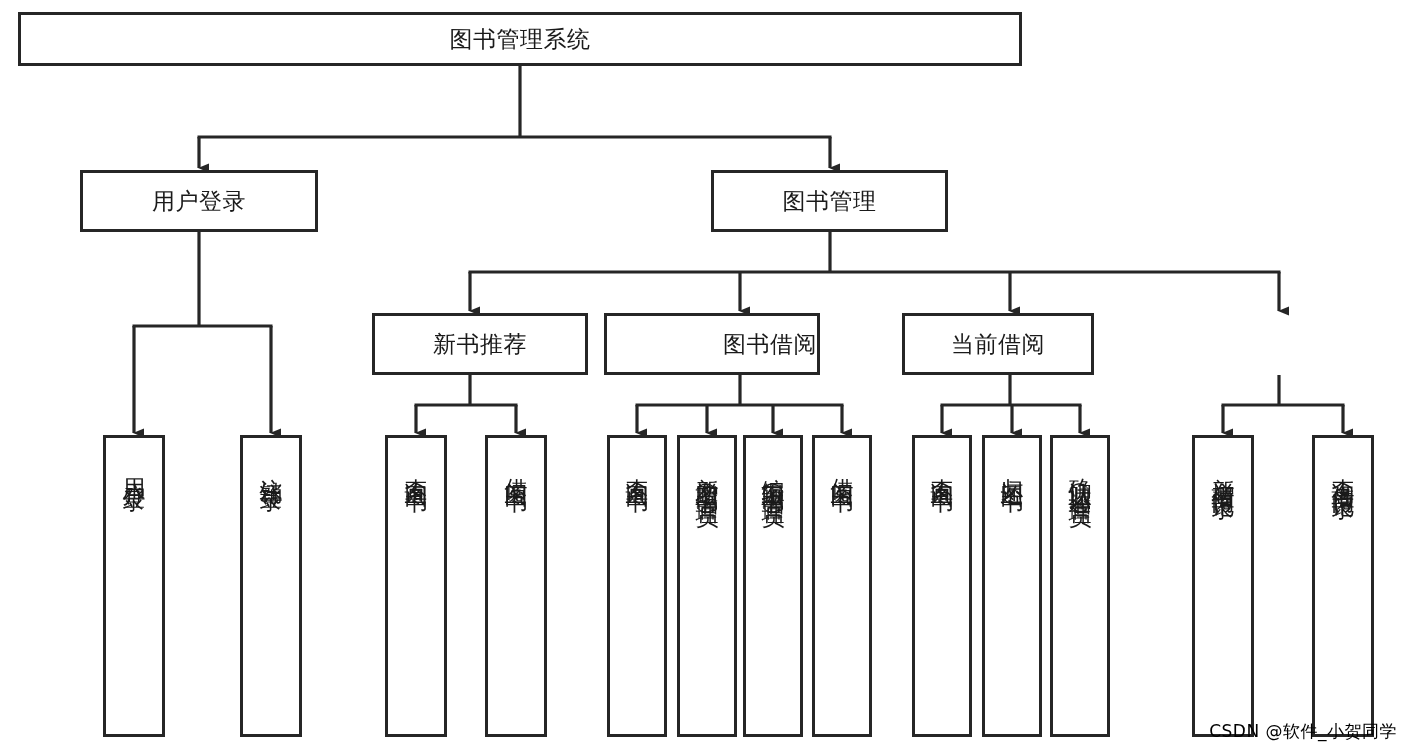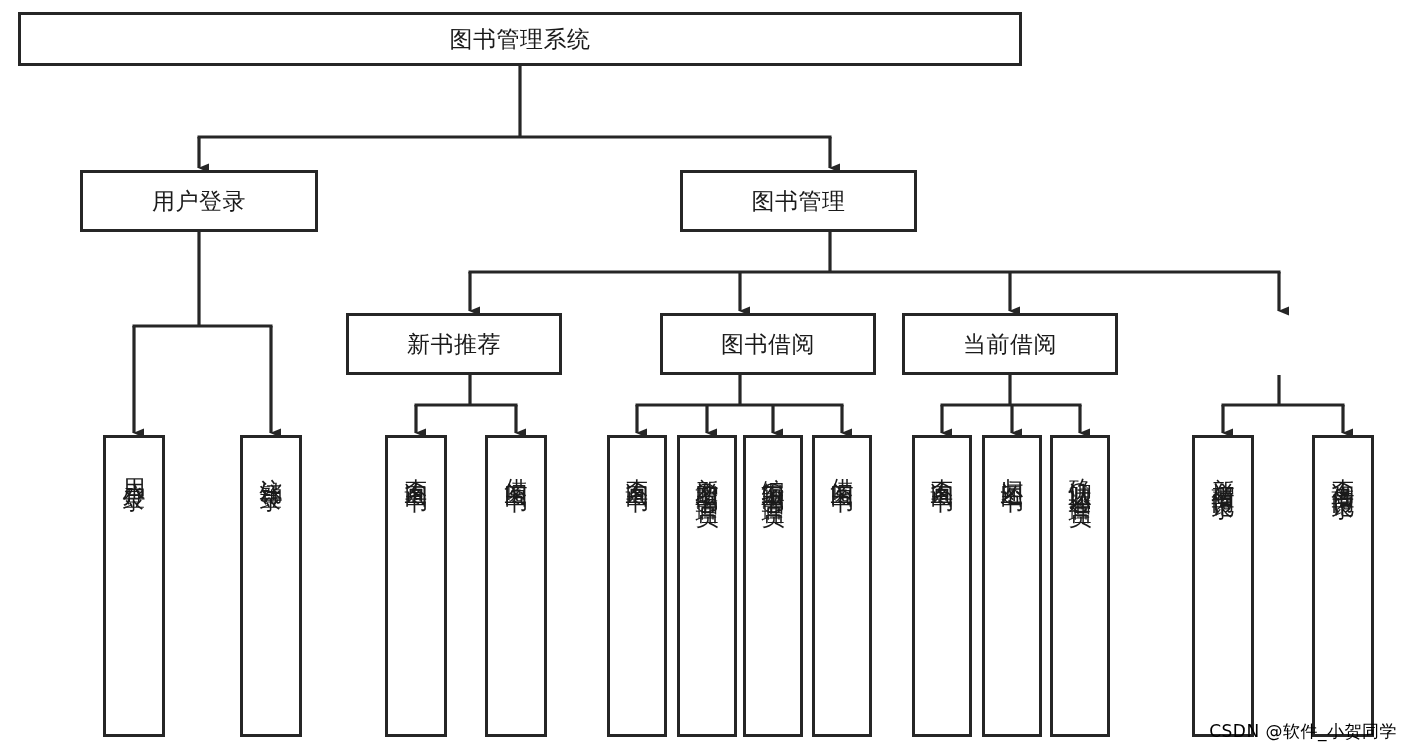--- a/index.html
+++ b/index.html
@@ -126,31 +126,31 @@
     </g>
   </svg>
 
   <div class="node-box horizontal" style="left:18px; top:12px; width:1004px; height:54px;">
     <span class="node-label">图书管理系统</span>
   </div>
 
   <div class="node-box horizontal" style="left:80px; top:170px; width:238px; height:62px;">
     <span class="node-label">用户登录</span>
   </div>
-  <div class="node-box horizontal" style="left:680px; top:170px; width:237px; height:62px;">
+  <div class="node-box horizontal" style="left:711px; top:170px; width:237px; height:62px;">
     <span class="node-label">图书管理</span>
   </div>
 
-  <div class="node-box horizontal" style="left:346px; top:313px; width:216px; height:62px;">
+  <div class="node-box horizontal" style="left:372px; top:313px; width:216px; height:62px;">
     <span class="node-label">新书推荐</span>
   </div>
-  <div class="node-box horizontal" style="left:660px; top:313px; width:216px; height:62px;">
+  <div class="node-box horizontal" style="left:604px; top:313px; width:216px; height:62px;justify-content:flex-end;">
     <span class="node-label">图书借阅</span>
   </div>
-  <div class="node-box horizontal" style="left:902px; top:313px; width:216px; height:62px;">
+  <div class="node-box horizontal" style="left:902px; top:313px; width:192px; height:62px;">
     <span class="node-label">当前借阅</span>
   </div>
 
   <div class="node-box vertical" style="left:103px; top:435px; width:62px; height:302px;">
     <span class="node-label">用户登录</span>
   </div>
   <div class="node-box vertical" style="left:240px; top:435px; width:62px; height:302px;">
     <span class="node-label">注销登录</span>
   </div>
 

